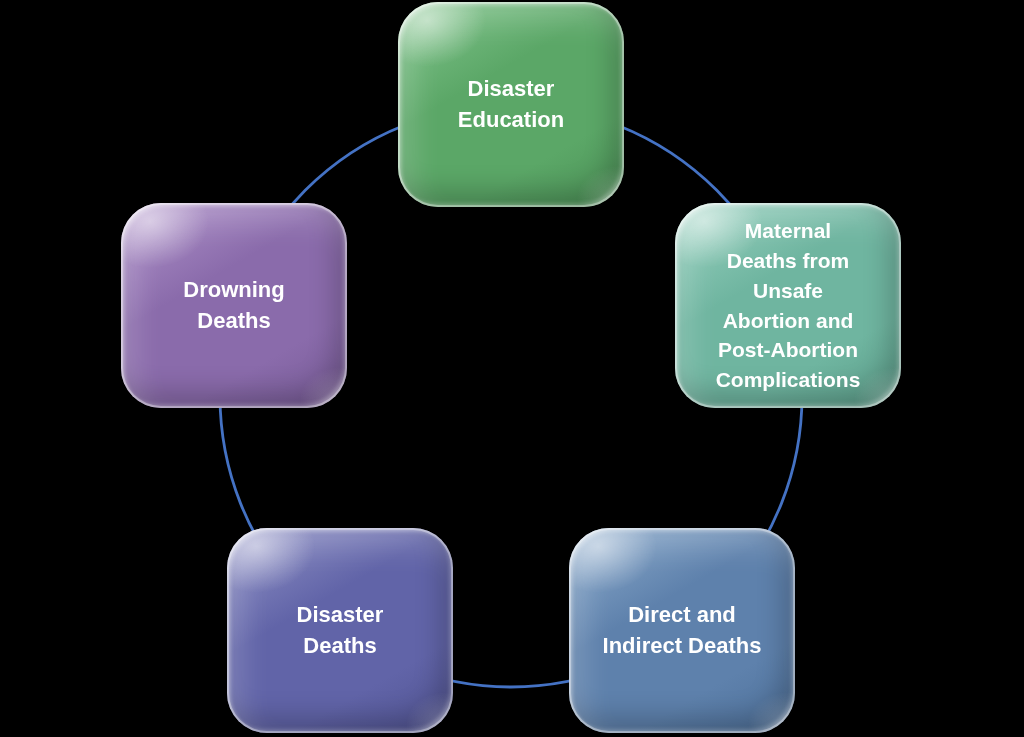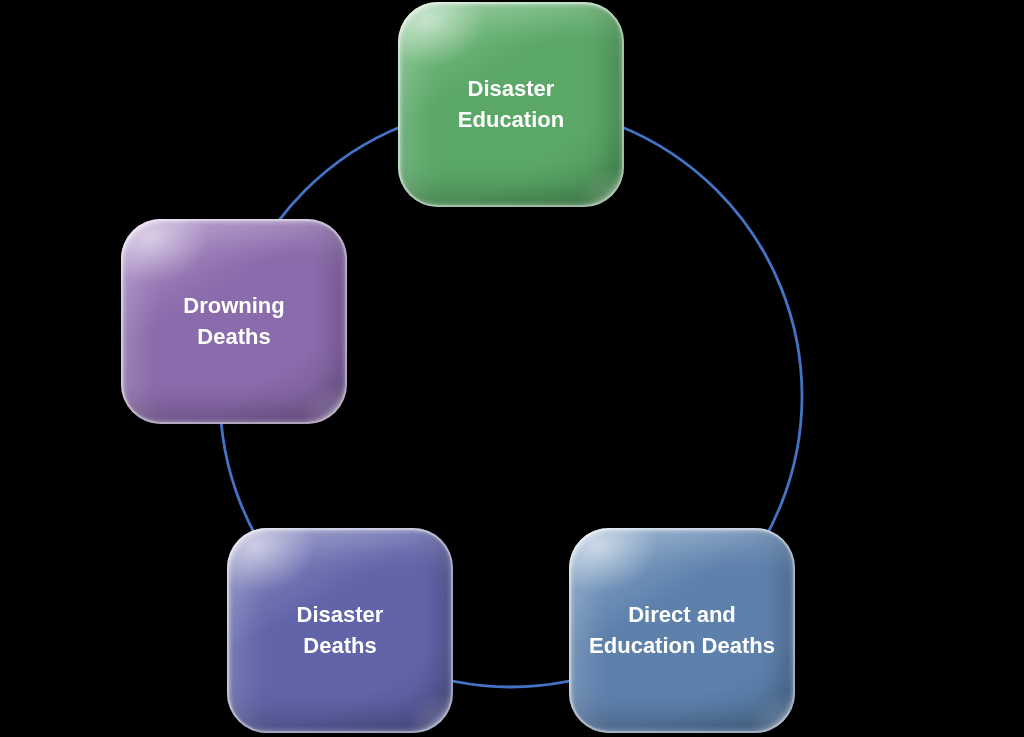--- a/index.html
+++ b/index.html
@@ -55,41 +55,49 @@
   .node-label {
     position: relative;
     white-space: pre-line;
     padding: 6px 10px;
   }
   
   .pos-top        { left: 398px; top: 2px; }
   .pos-right-up   { left: 675px; top: 203px; }
   .pos-right-down { left: 569px; top: 528px; }
   .pos-left-down  { left: 227px; top: 528px; }
-  .pos-left-up    { left: 121px; top: 203px; margin-top: 16px; }
+  .pos-left-up    { left: 121px; top: 203px; }
   .small-text     { font-size: 21px; line-height: 1.42; }
 </style>
 </head>
 <body>
 
 <div class="stage">
 
   <svg class="connector-svg" viewBox="0 0 1024 737" xmlns="http://www.w3.org/2000/svg">
     <circle cx="511" cy="396" r="291" fill="none" stroke-width="2.8" stroke="#4472C4"></circle>
   </svg>
 
   <div class="node pos-top" style="background: linear-gradient(150deg, rgb(131, 198, 142) 0%, rgb(91, 167, 103) 38%, rgb(91, 167, 103) 72%, rgb(76, 146, 87) 100%); color: rgb(255, 255, 255);">
     <span class="node-label">Disaster
 Education</span>
   </div>
 
+  <div class="node pos-right-up small-text" style="background: linear-gradient(150deg, rgb(155, 211, 194) 0%, rgb(111, 181, 160) 38%, rgb(111, 181, 160) 72%, rgb(92, 158, 138) 100%); color: rgb(255, 255, 255);">
+    <span class="node-label">Maternal
+Deaths from
+Unsafe
+Abortion and
+Post-Abortion
+Complications</span>
+  </div>
 
   <div class="node pos-right-down" style="background: linear-gradient(150deg, rgb(143, 174, 206) 0%, rgb(94, 129, 172) 38%, rgb(94, 129, 172) 72%, rgb(78, 112, 153) 100%); color: rgb(255, 255, 255);">
     <span class="node-label">Direct and
-Education Deaths</span>
+Indirect Deaths</span>
   </div>
 
   <div class="node pos-left-down" style="background: linear-gradient(150deg, rgb(147, 149, 200) 0%, rgb(97, 100, 168) 38%, rgb(97, 100, 168) 72%, rgb(81, 84, 146) 100%); color: rgb(255, 255, 255);">
     <span class="node-label">Disaster
 Deaths</span>
   </div>
 
   <div class="node pos-left-up" style="background: linear-gradient(150deg, rgb(178, 149, 204) 0%, rgb(138, 107, 171) 38%, rgb(138, 107, 171) 72%, rgb(119, 91, 150) 100%); color: rgb(255, 255, 255);">
     <span class="node-label">Drowning
 Deaths</span>

